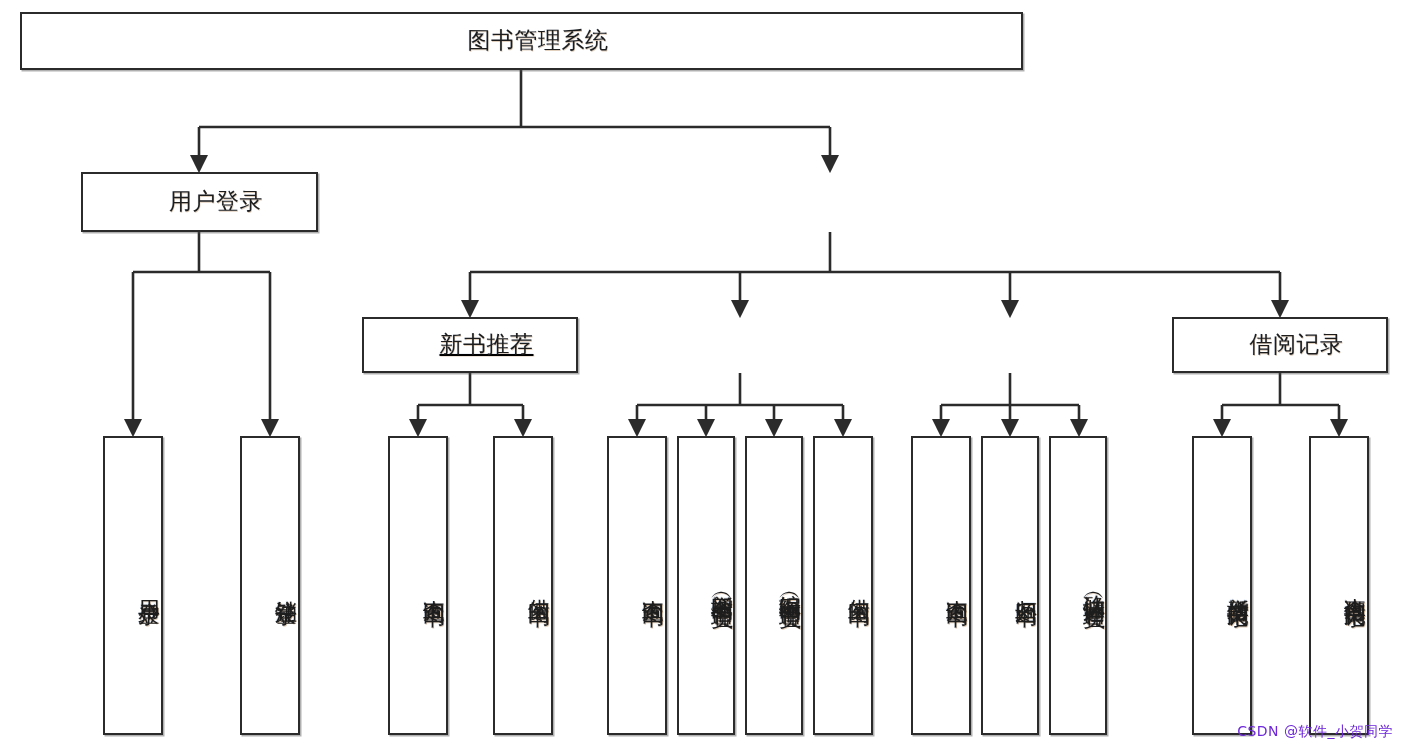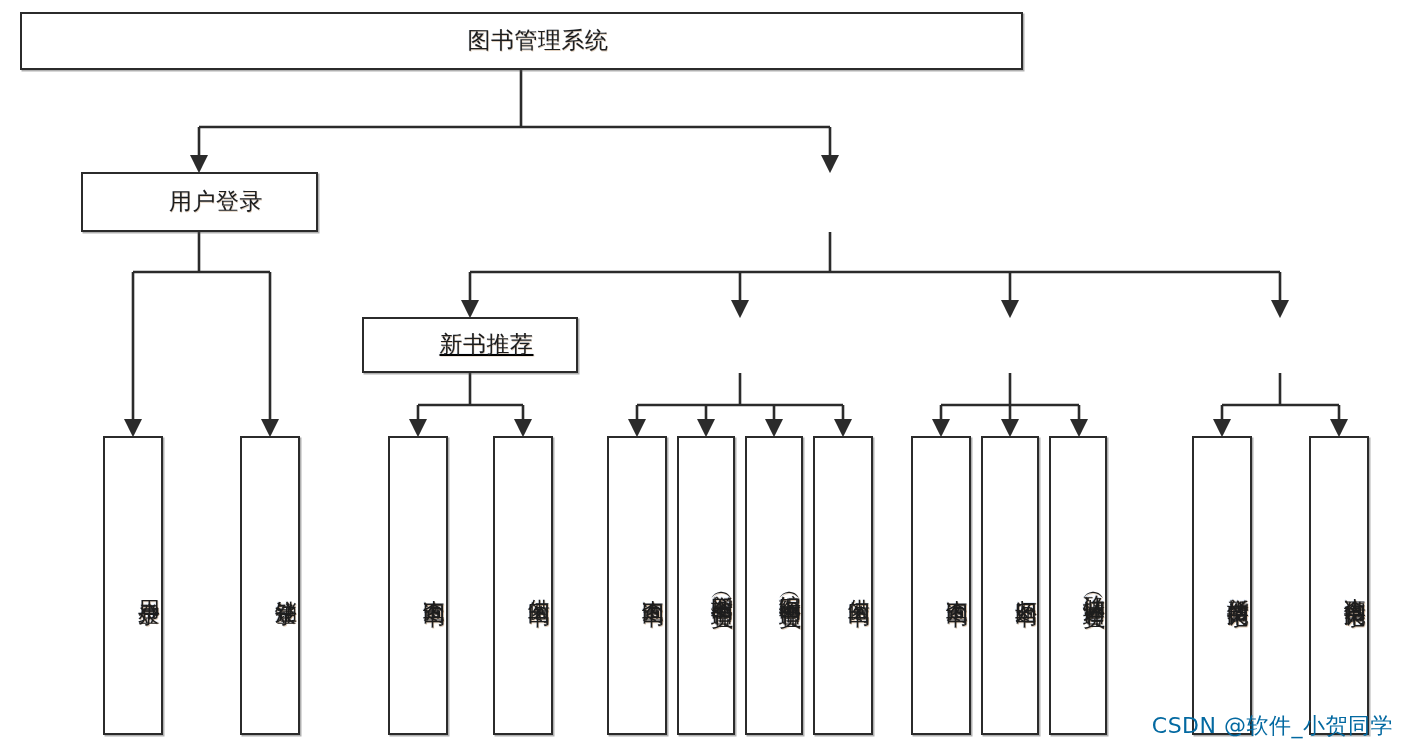--- a/index.html
+++ b/index.html
@@ -67,22 +67,22 @@
     stroke-width: 2.6;
     fill: none;
   }
   .arrow-head {
     fill: #2b2b2b;
   }
   #watermark {
     position: absolute;
     right: 12px;
     bottom: 6px;
-    font-size: 22px;
-    color: #0369a1;
+    font-size: 14px;
+    color: #6d28d9;
     white-space: nowrap;
     letter-spacing: 0.5px;
   }
 </style>
 </head>
 <body>
 
 <div id="diagram-root">
 
   <svg class="connectors" viewBox="0 0 1405 747">
@@ -140,20 +140,23 @@
     <span class="node-label-h">图书管理系统</span>
   </div>
 
   <div class="node-box" style="left:81px; top:172px; width:237px; height:60px;">
     <span class="node-label-h">用户登录</span>
   </div>
 
   <div class="node-box" style="left:362px; top:317px; width:216px; height:56px;text-decoration:underline;">
     <span class="node-label-h">新书推荐</span>
   </div>
+  <div class="node-box" style="left:1172px; top:317px; width:216px; height:56px;">
+    <span class="node-label-h">借阅记录</span>
+  </div>
 
   <div class="node-box leaf-box" style="left:103px; top:436px; width:60px; height:299px;">
     <span class="node-label-v">用户登录</span>
   </div>
   <div class="node-box leaf-box" style="left:240px; top:436px; width:60px; height:299px;">
     <span class="node-label-v">注销登录</span>
   </div>
 
   <div class="node-box leaf-box" style="left:388px; top:436px; width:60px; height:299px;">
     <span class="node-label-v">查询图书</span>

